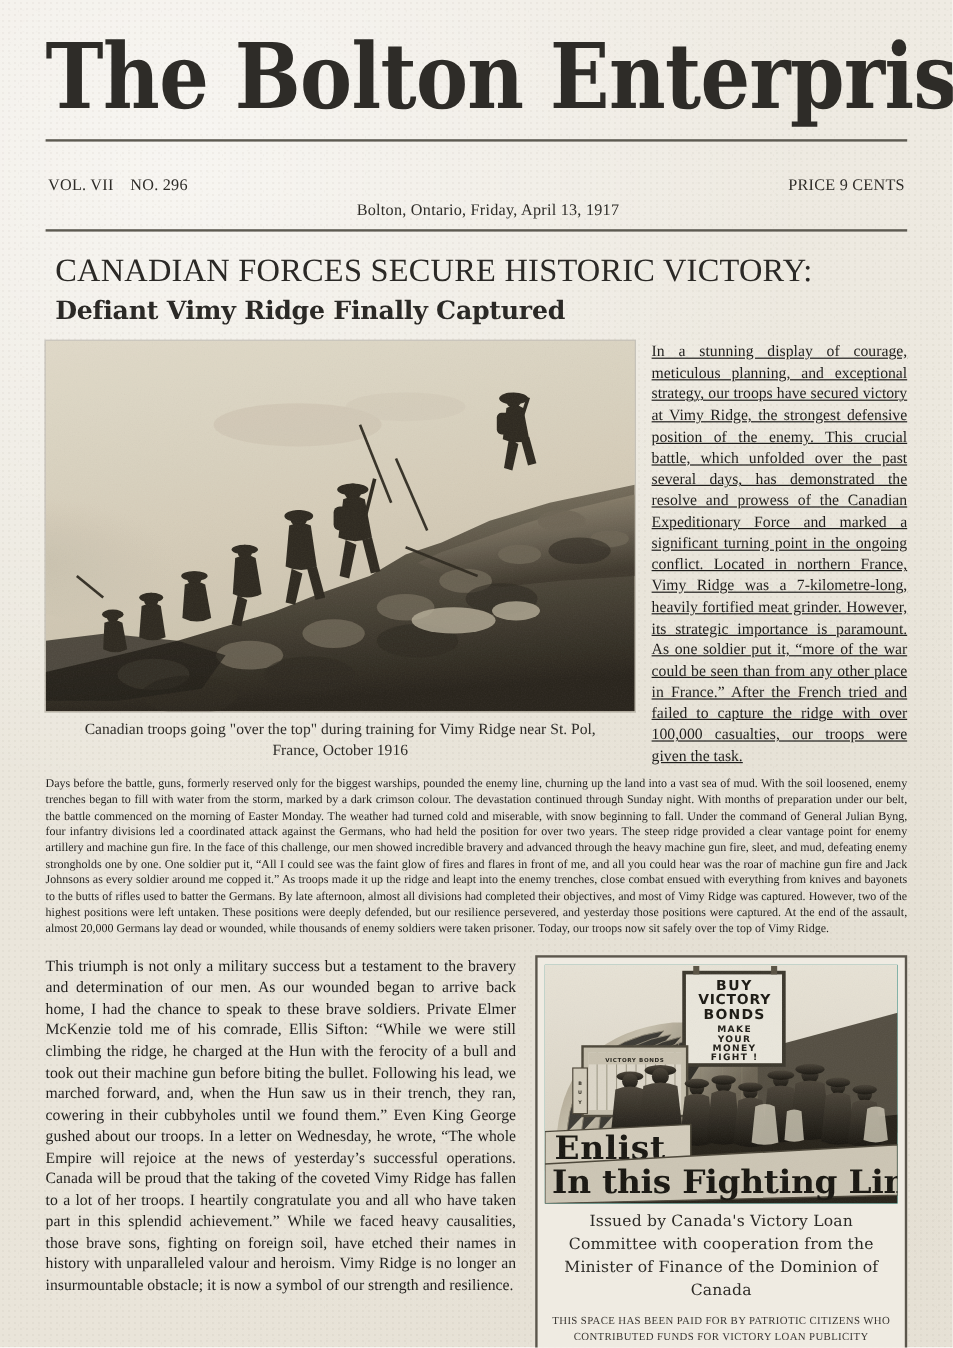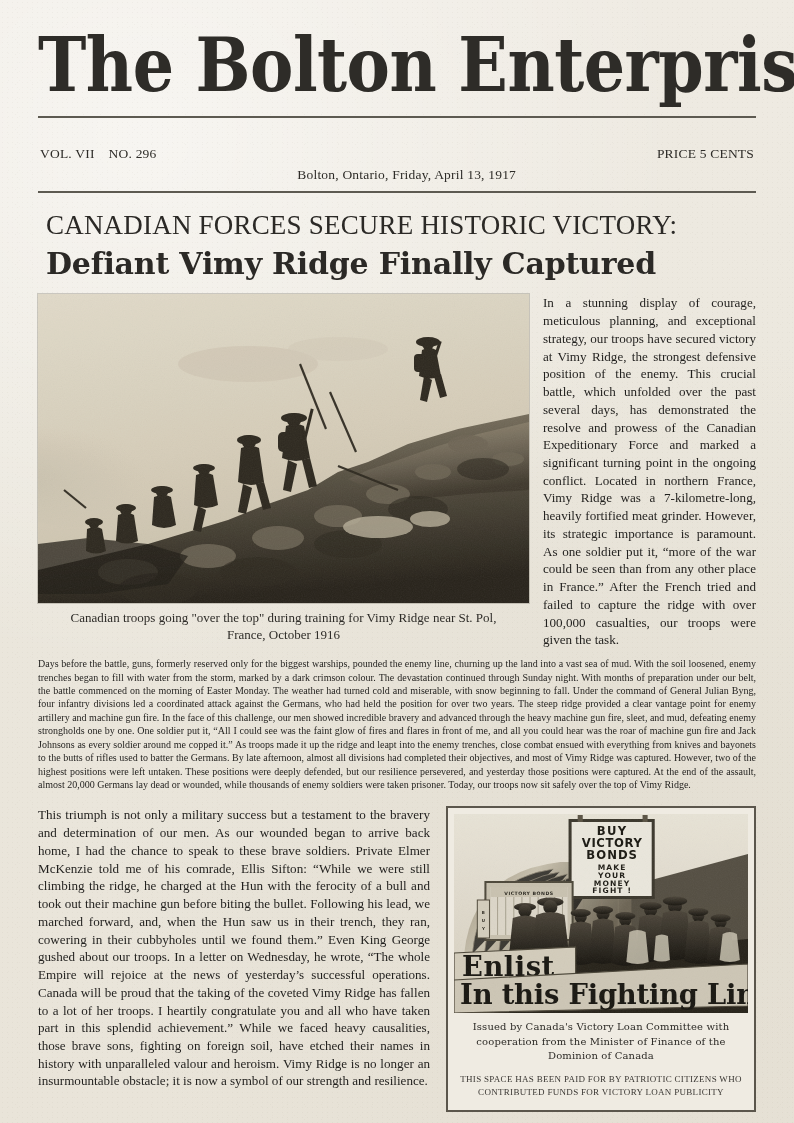--- a/index.html
+++ b/index.html
@@ -89,21 +89,21 @@
     font-family: "Liberation Serif", "DejaVu Serif", serif;
     font-size: 27px;
     font-weight: 400;
     letter-spacing: .2px;
     color: #2b2926;
     margin: 0;
     line-height: 1.16;
   }
   .headline-sub {
     font-family: "DejaVu Serif", "Liberation Serif", serif;
-    font-size: 30px;
+    font-size: 21px;
     font-weight: 700;
     color: #2b2926;
     margin: 5px 0 0 0;
     line-height: 1.16;
     letter-spacing: -0.2px;
   }
 
   
   .top-section {
     display: flex;
@@ -131,20 +131,21 @@
   }
 
   .side-col p {
     margin: 0;
     font-size: 13.1px;
     line-height: 1.355;
     color: #201f1d;
     text-align: justify;
     text-align-last: left;
     hyphens: none;
+    text-decoration: underline;
   }
 
   
   .wide-body {
     margin-top: 8px;
     font-size: 10px;
     line-height: 1.345;
     color: #201f1d;
     text-align: justify;
     text-align-last: left;
@@ -179,21 +180,21 @@
   .ad-image {
     width: 100%;
     height: 199px;
     display: block;
     background: #0f766e;
     position: relative;
     overflow: hidden;
   }
   .ad-caption-1 {
     font-family: "DejaVu Serif", "Liberation Serif", serif;
-    font-size: 10px;
+    font-size: 13px;
     line-height: 1.45;
     text-align: center;
     color: #2c2a26;
     padding: 7px 8px 0 8px;
     letter-spacing: .15px;
   }
   .ad-caption-2 {
     font-family: "Liberation Serif", "DejaVu Serif", serif;
     font-size: 9px;
     line-height: 1.5;
@@ -215,21 +216,21 @@
       <h1 class="masthead-title">The Bolton Enterprise</h1>
     </header>
 
     <hr class="rule-top">
 
     <div class="dateline">
       <div class="vol">
         <span>VOL. VII</span><span class="no">NO. 296</span>
       </div>
       <div class="place">Bolton, Ontario, Friday, April 13, 1917</div>
-      <div class="price">PRICE 5 CENTS</div>
+      <div class="price">PRICE 9 CENTS</div>
     </div>
 
     <hr class="rule-bottom">
 
     <div class="headline-block">
       <h2 class="headline-main">CANADIAN FORCES SECURE HISTORIC VICTORY:</h2>
       <h3 class="headline-sub">Defiant Vimy Ridge Finally Captured</h3>
     </div>
 
     <div class="top-section">

